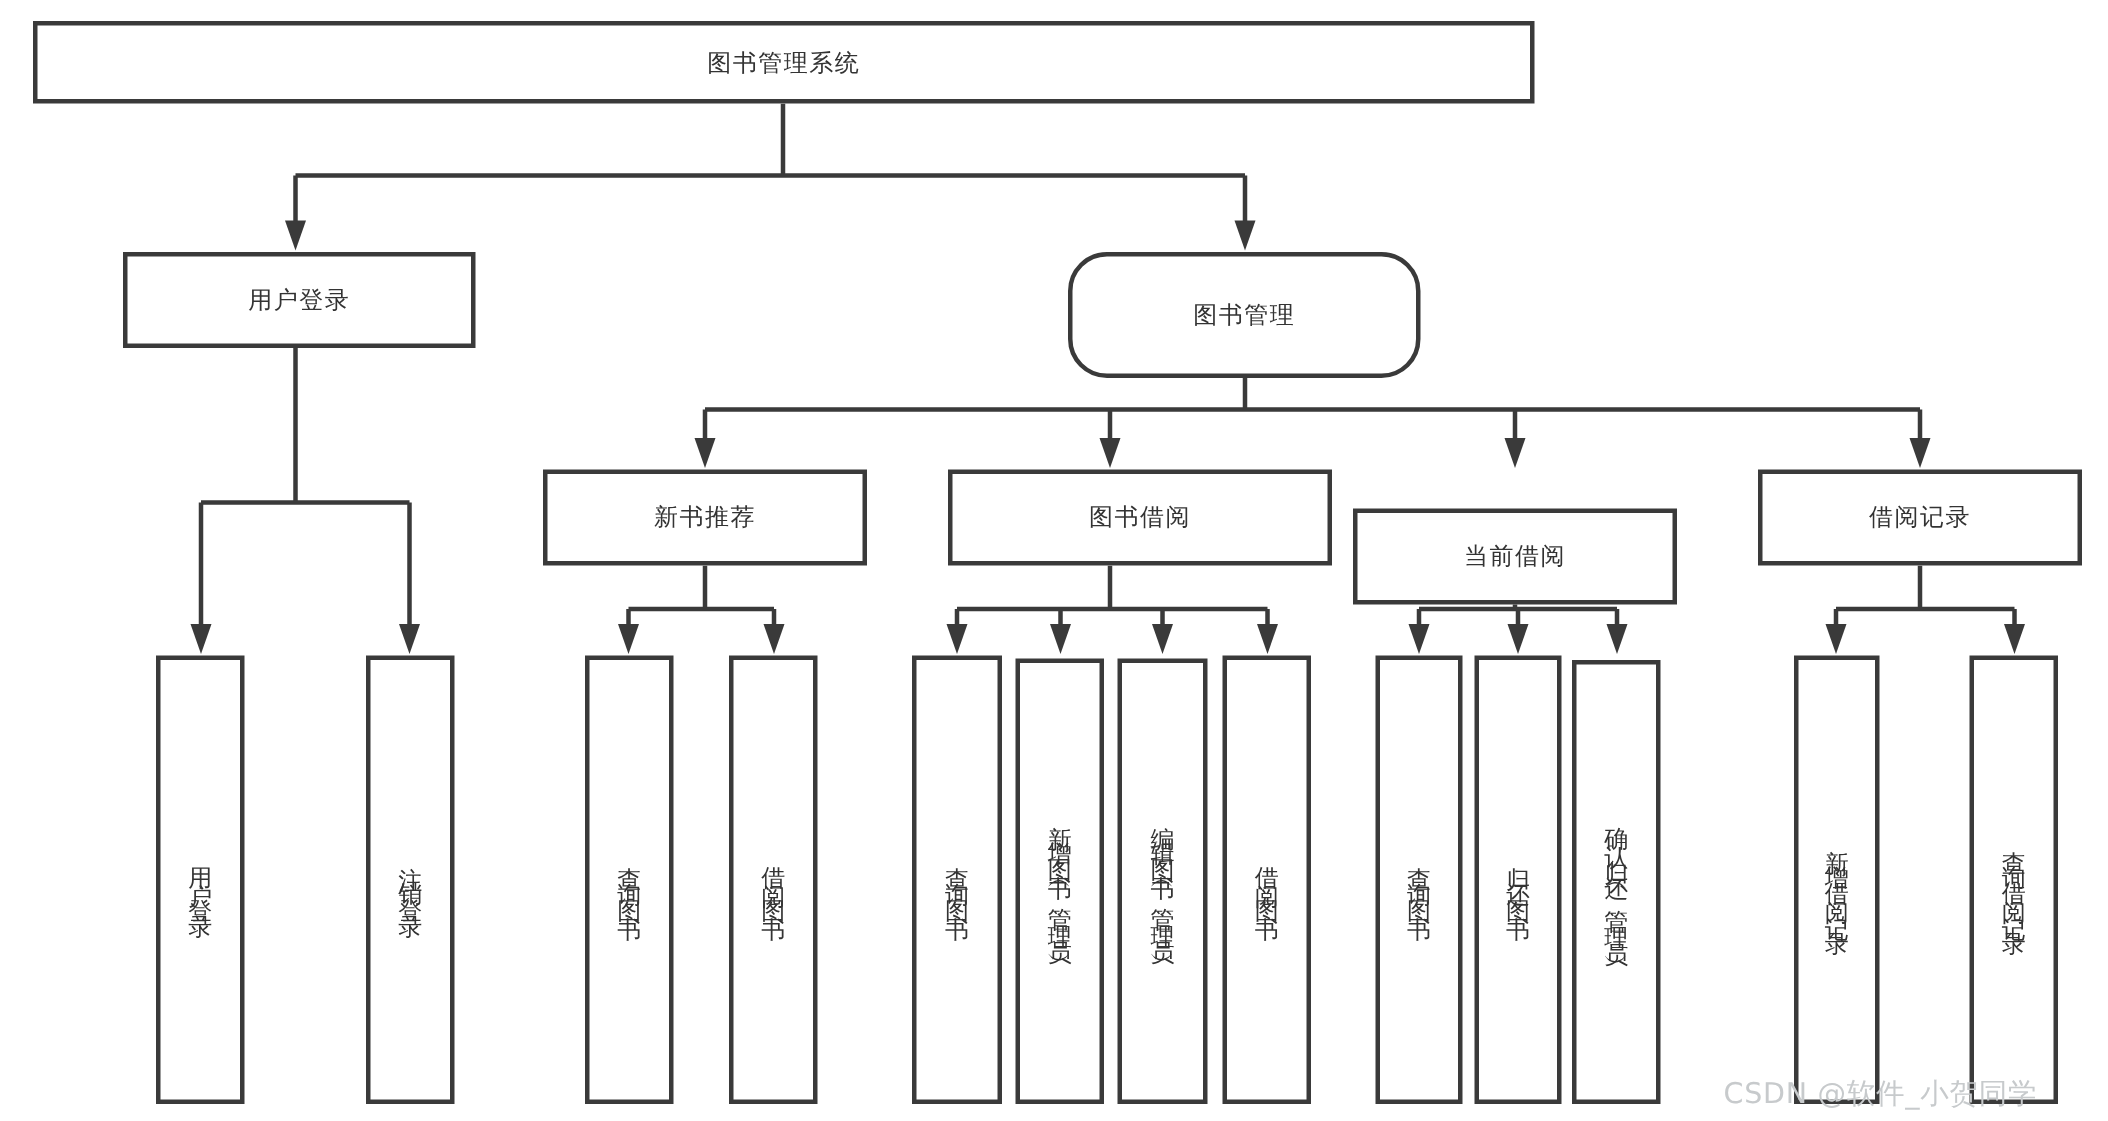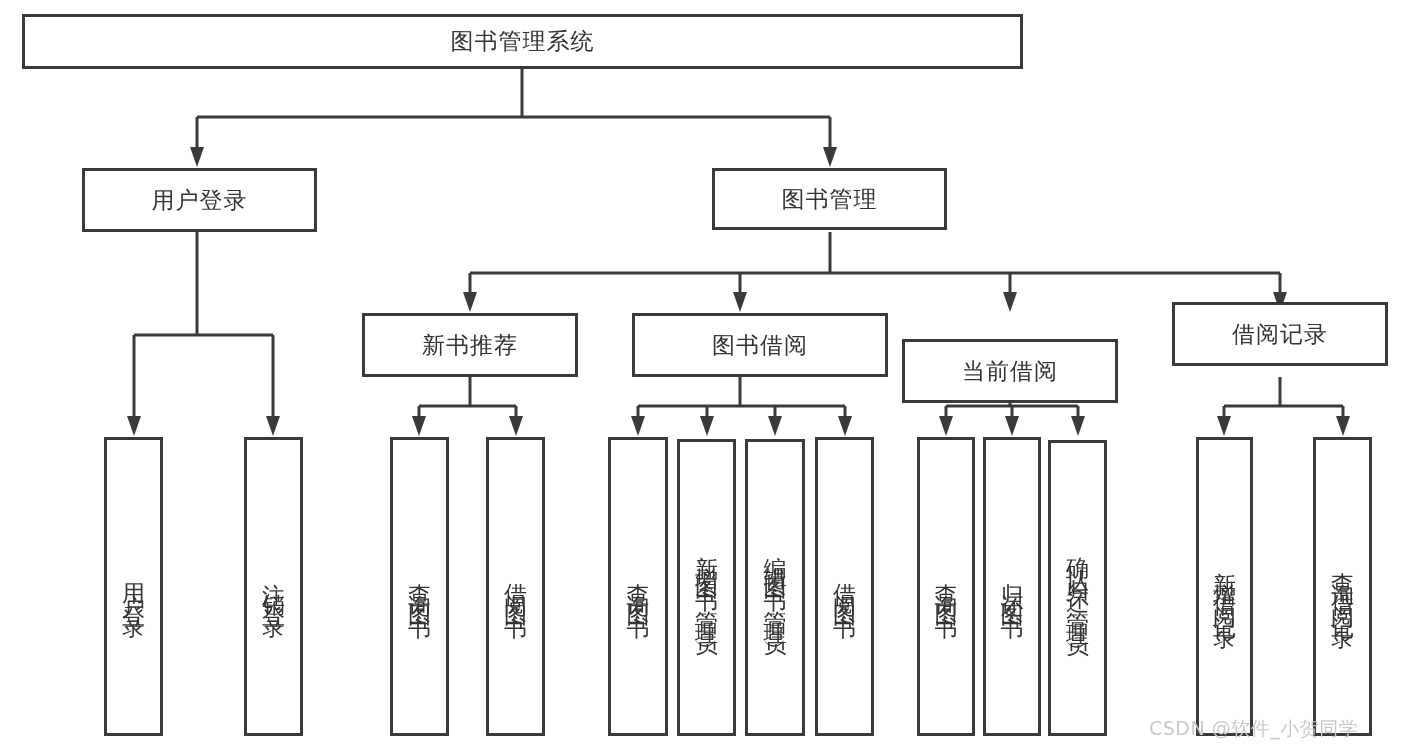--- a/index.html
+++ b/index.html
@@ -23,21 +23,21 @@
   }
   .node {
     position: absolute;
     box-sizing: border-box;
     background: #ffffff;
     border: 3px solid #3a3a3a;
     display: flex;
     align-items: center;
     justify-content: center;
     color: #333333;
-    font-size: 23px;
+    font-size: 16px;
     line-height: 1;
     z-index: 2;
     letter-spacing: 1px;
   }
   .node .vtext {
     writing-mode: vertical-rl;
     text-orientation: mixed;
     letter-spacing: 11px;
     line-height: 1;
     white-space: nowrap;
@@ -99,34 +99,34 @@
   </g>
 </svg>
 
 <div class="node" style="left:22px; top:14px; width:1001px; height:55px;">
   <span>图书管理系统</span>
 </div>
 
 <div class="node" style="left:82px; top:168px; width:235px; height:64px;">
   <span>用户登录</span>
 </div>
-<div class="node" style="left:712px; top:168px; width:235px; height:62px;">
+<div class="node" style="left:712px; top:168px; width:235px; height:84px;border-radius:26px;">
   <span>图书管理</span>
 </div>
 
 <div class="node" style="left:362px; top:313px; width:216px; height:64px;">
   <span>新书推荐</span>
 </div>
 <div class="node" style="left:632px; top:313px; width:256px; height:64px;">
   <span>图书借阅</span>
 </div>
 <div class="node" style="left:902px; top:313px; width:216px; height:64px;margin-top:26px;">
   <span>当前借阅</span>
 </div>
-<div class="node" style="left:1172px; top:302px; width:216px; height:64px;">
+<div class="node" style="left:1172px; top:313px; width:216px; height:64px;">
   <span>借阅记录</span>
 </div>
 
 <div class="node" style="left:104px; top:437px; width:59px; height:299px;">
   <span class="vtext">用户登录</span>
 </div>
 <div class="node" style="left:244px; top:437px; width:59px; height:299px;">
   <span class="vtext">注销登录</span>
 </div>
 

